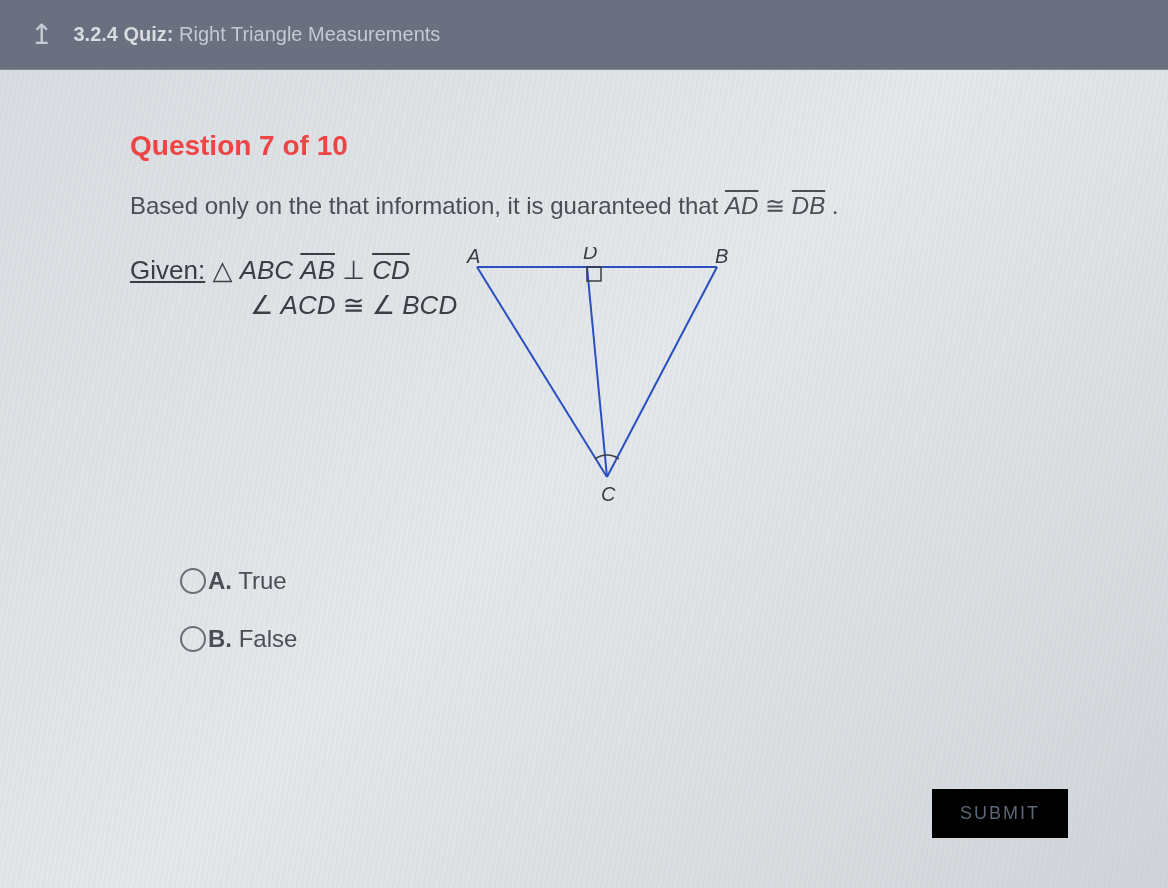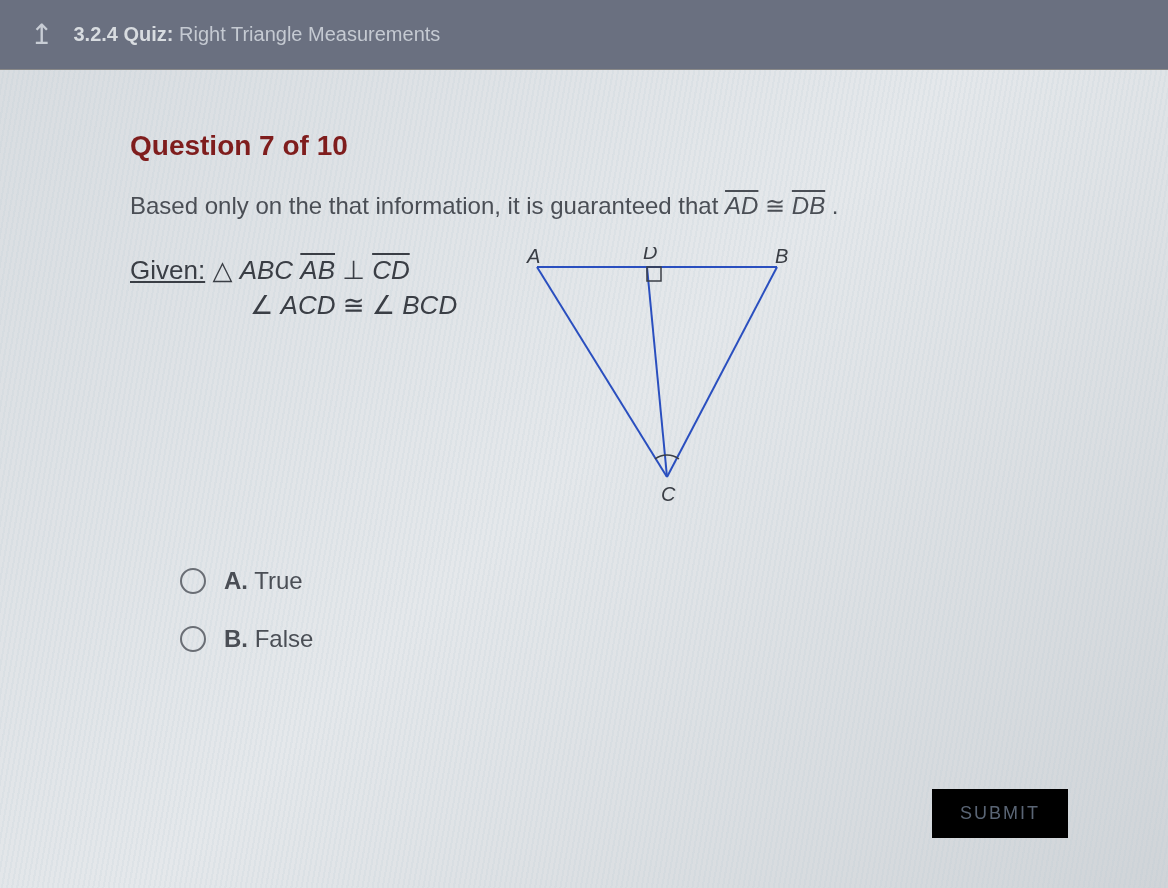--- a/index.html
+++ b/index.html
@@ -56,37 +56,36 @@
       color: #c5cad2;
     }
     .content {
       padding: 60px 100px 40px 130px;
       position: relative;
       z-index: 2;
     }
     .question-number {
       font-size: 28px;
       font-weight: bold;
-      color: #7f1d1d;
+      color: #ef4444;
       margin-bottom: 30px;
     }
     .question-text {
       font-size: 24px;
       color: #4a4e55;
       margin-bottom: 35px;
     }
     .overline {
       text-decoration: overline;
       font-style: italic;
       margin-top: 40px;
     }
     .given-row {
       display: flex;
       align-items: flex-start;
-      gap: 60px;
       margin-bottom: 60px;
     }
     .given-block {
       font-size: 26px;
       color: #3a3e45;
     }
     .given-label {
       text-decoration: underline;
       font-weight: normal;
     }
@@ -104,21 +103,21 @@
       height: 260px;
       margin-top: -8px;
     }
     .options {
       margin-top: 40px;
       margin-left: 50px;
     }
     .option {
       display: flex;
       align-items: center;
-      gap: 18px;
+      gap: 2px;
       margin-bottom: 30px;
       cursor: pointer;
     }
     .radio {
       width: 26px;
       height: 26px;
       border: 2px solid #6a6e75;
       border-radius: 50%;
       background: transparent;
     }

